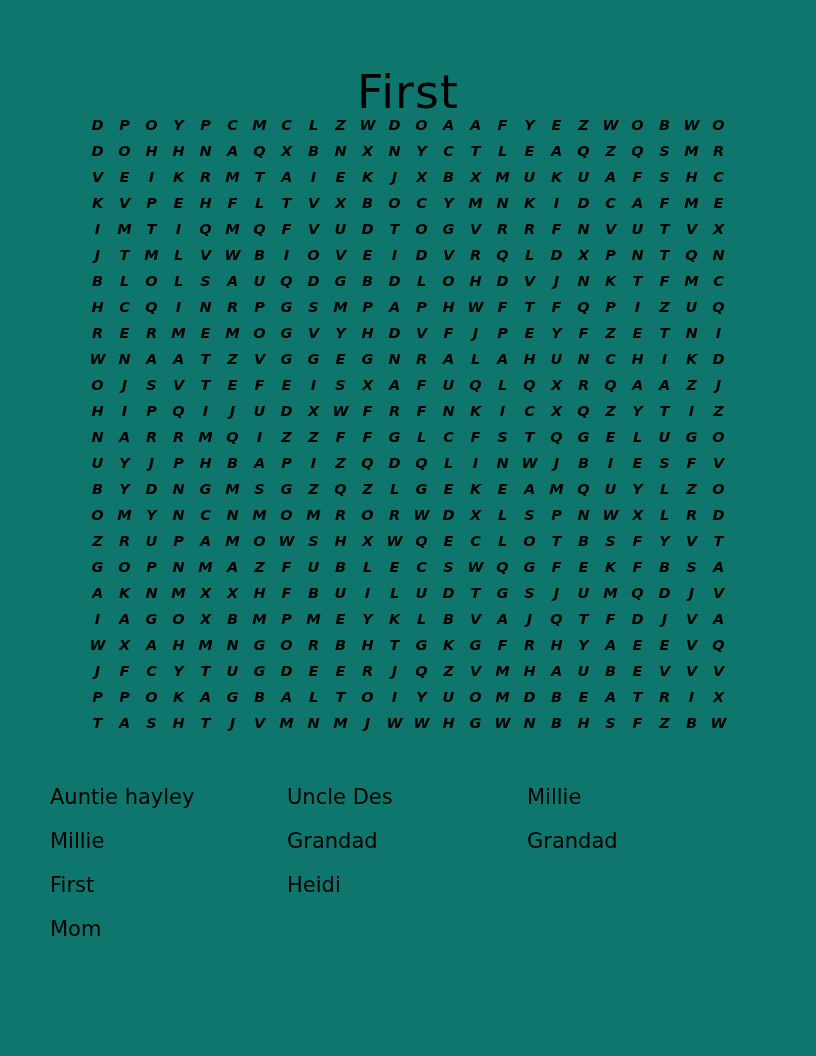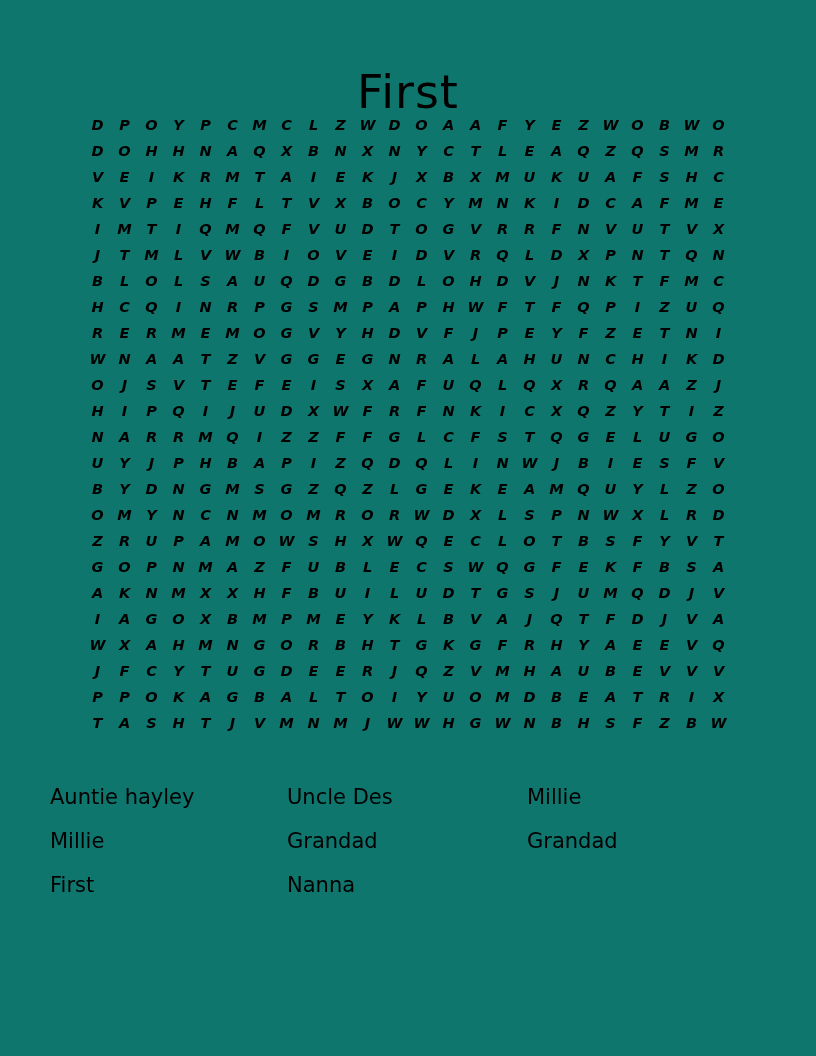--- a/index.html
+++ b/index.html
@@ -647,24 +647,25 @@
       <span class="cell">Z</span>
       <span class="cell">B</span>
       <span class="cell">W</span>
     </div>
 
   <div class="word-list">
       <div class="word-col">
         <div class="word">Auntie hayley</div>
         <div class="word">Millie</div>
         <div class="word">First</div>
+        <div class="word">Mom</div>
       </div>
       <div class="word-col">
         <div class="word">Uncle Des</div>
         <div class="word">Grandad</div>
-        <div class="word">Nanna</div>
+        <div class="word">Heidi</div>
       </div>
       <div class="word-col">
         <div class="word">Millie</div>
         <div class="word">Grandad</div>
       </div>
     </div>
 </div>
 
 </body></html>

